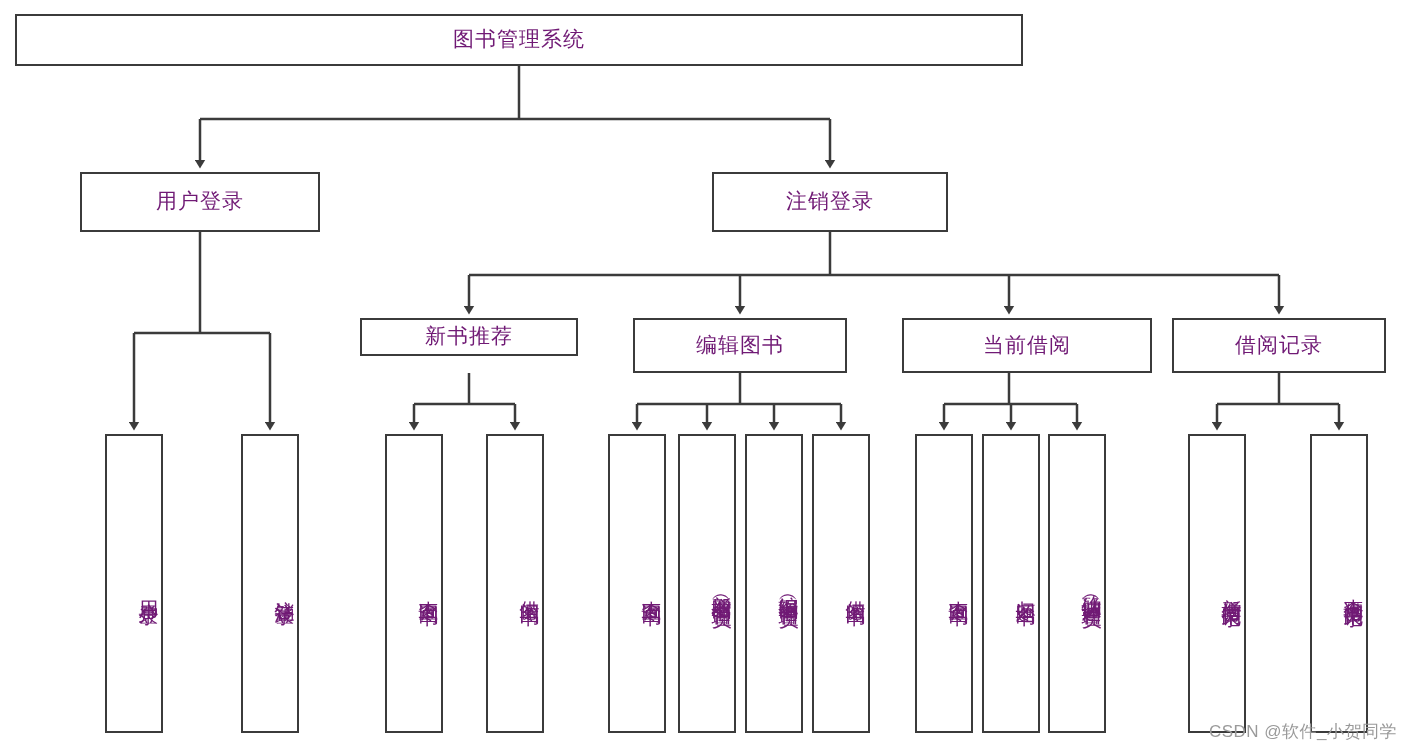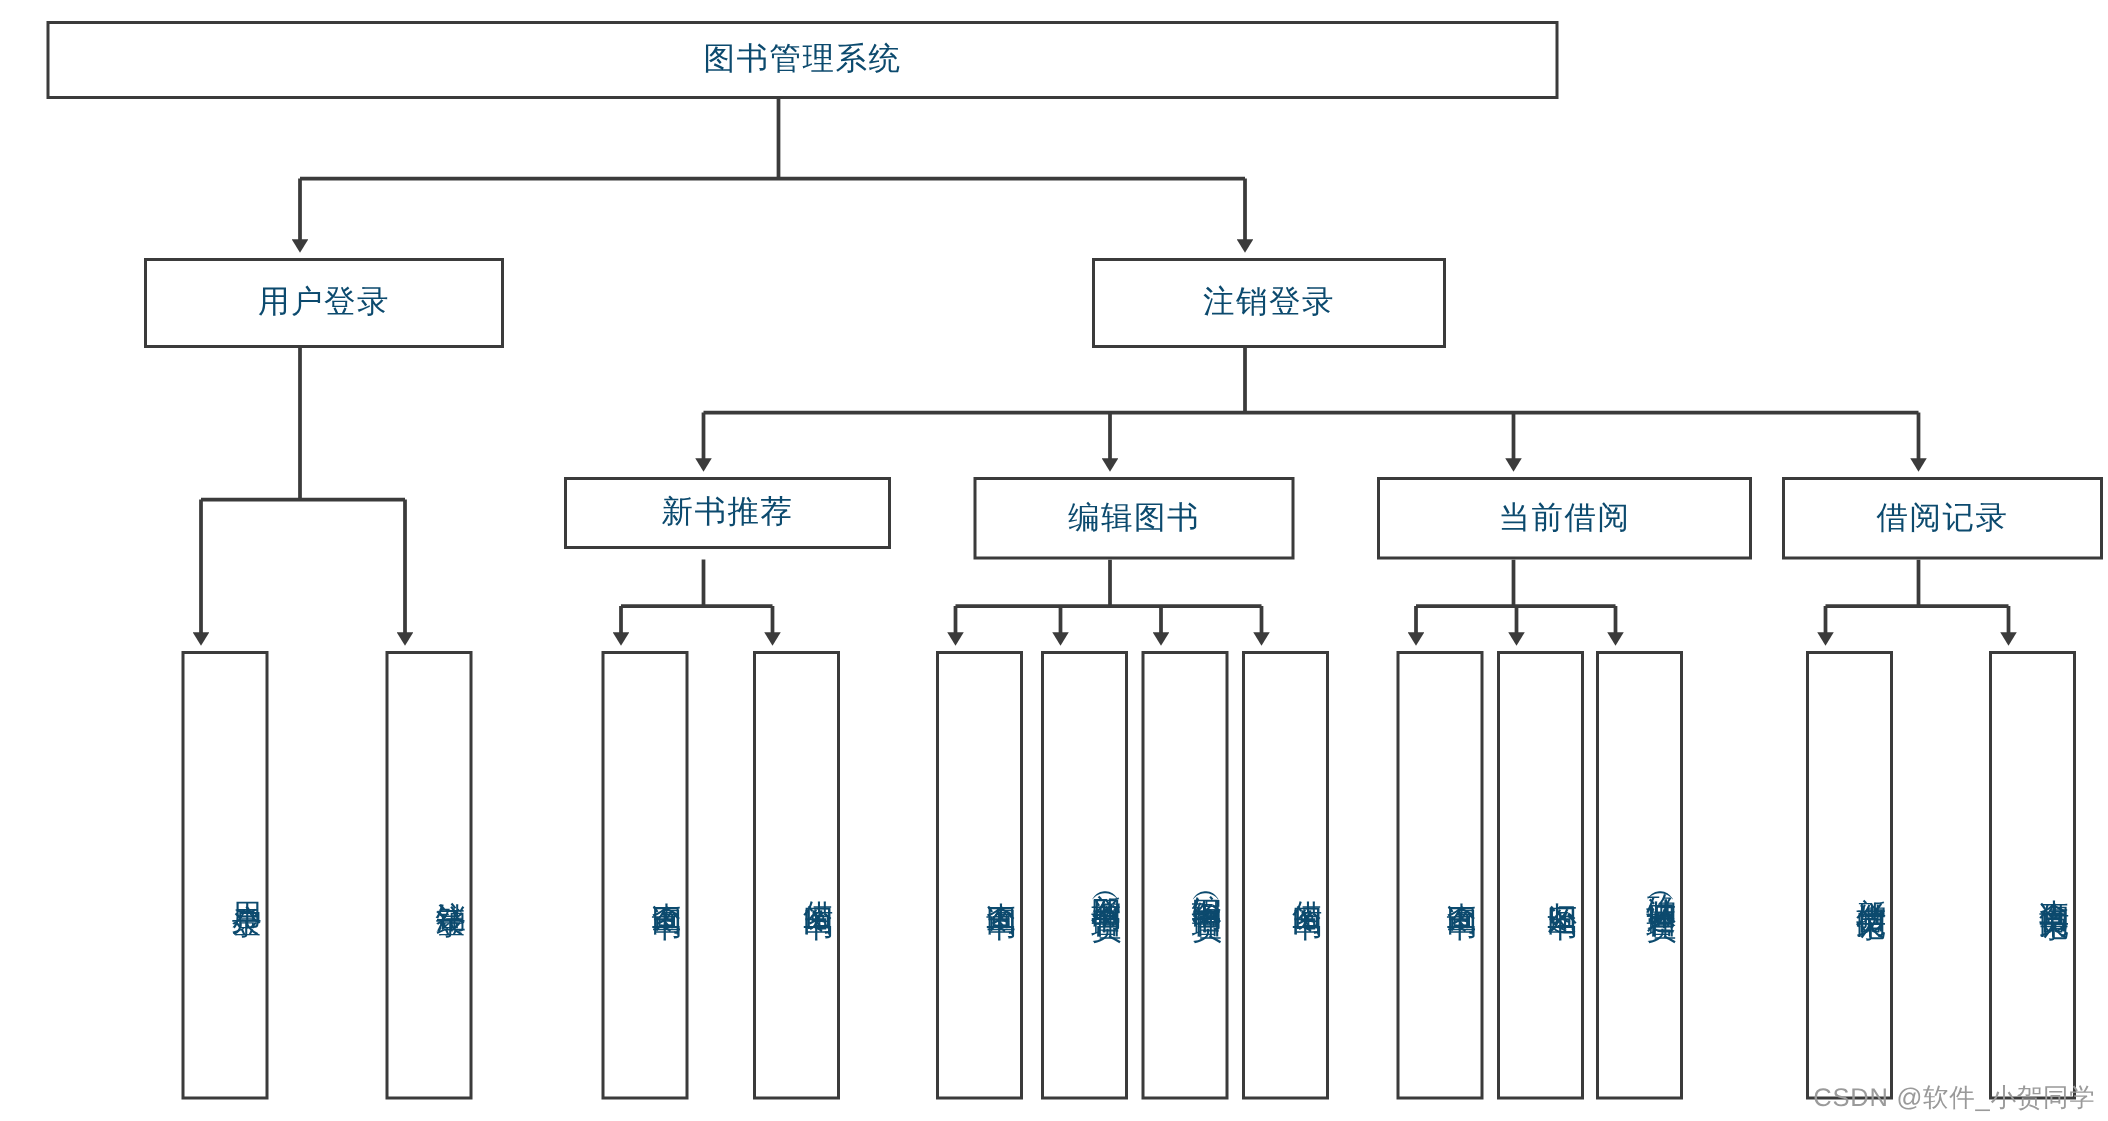--- a/index.html
+++ b/index.html
@@ -27,23 +27,22 @@
     pointer-events: none;
   }
   .node {
     position: absolute;
     box-sizing: border-box;
     border: 2.5px solid #3b3b3b;
     background: #ffffff;
     display: flex;
     align-items: center;
     justify-content: center;
-    color: #0c4a6e;
+    color: #701a75;
     line-height: 1.22;
-    margin-left: 16px;
   }
   .node.h {
     font-size: 21px;
     letter-spacing: 1px;
   }
   .node.v {
     writing-mode: vertical-rl;
     text-orientation: upright;
     font-size: 20px;
     letter-spacing: 2px;
@@ -117,21 +116,21 @@
   <div id="node-layer">
       <div class="node h" style="left: 15px; top: 14px; width: 1008px; height: 52px;">
         <span class="lbl">图书管理系统</span>
       </div>
       <div class="node h" style="left: 80px; top: 172px; width: 240px; height: 60px;">
         <span class="lbl">用户登录</span>
       </div>
       <div class="node h" style="left: 712px; top: 172px; width: 236px; height: 60px;">
         <span class="lbl">注销登录</span>
       </div>
-      <div class="node h" style="left: 360px; top: 318px; width: 218px; height: 48px;">
+      <div class="node h" style="left: 360px; top: 318px; width: 218px; height: 38px;">
         <span class="lbl">新书推荐</span>
       </div>
       <div class="node h" style="left: 633px; top: 318px; width: 214px; height: 55px;">
         <span class="lbl">编辑图书</span>
       </div>
       <div class="node h" style="left: 902px; top: 318px; width: 250px; height: 55px;">
         <span class="lbl">当前借阅</span>
       </div>
       <div class="node h" style="left: 1172px; top: 318px; width: 214px; height: 55px;">
         <span class="lbl">借阅记录</span>

